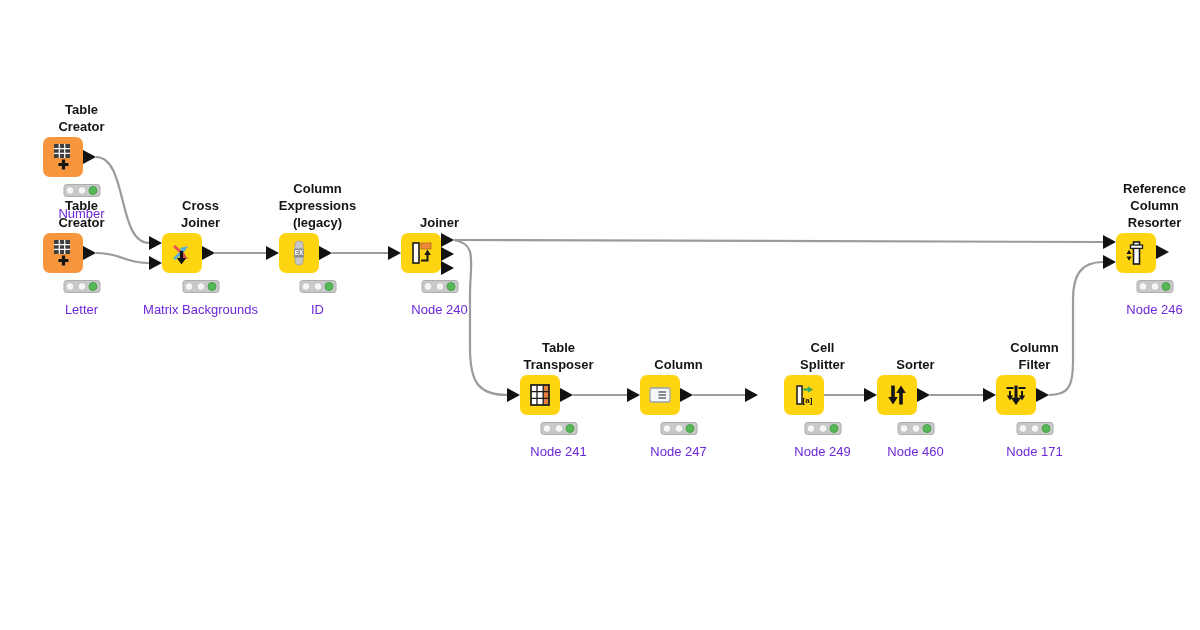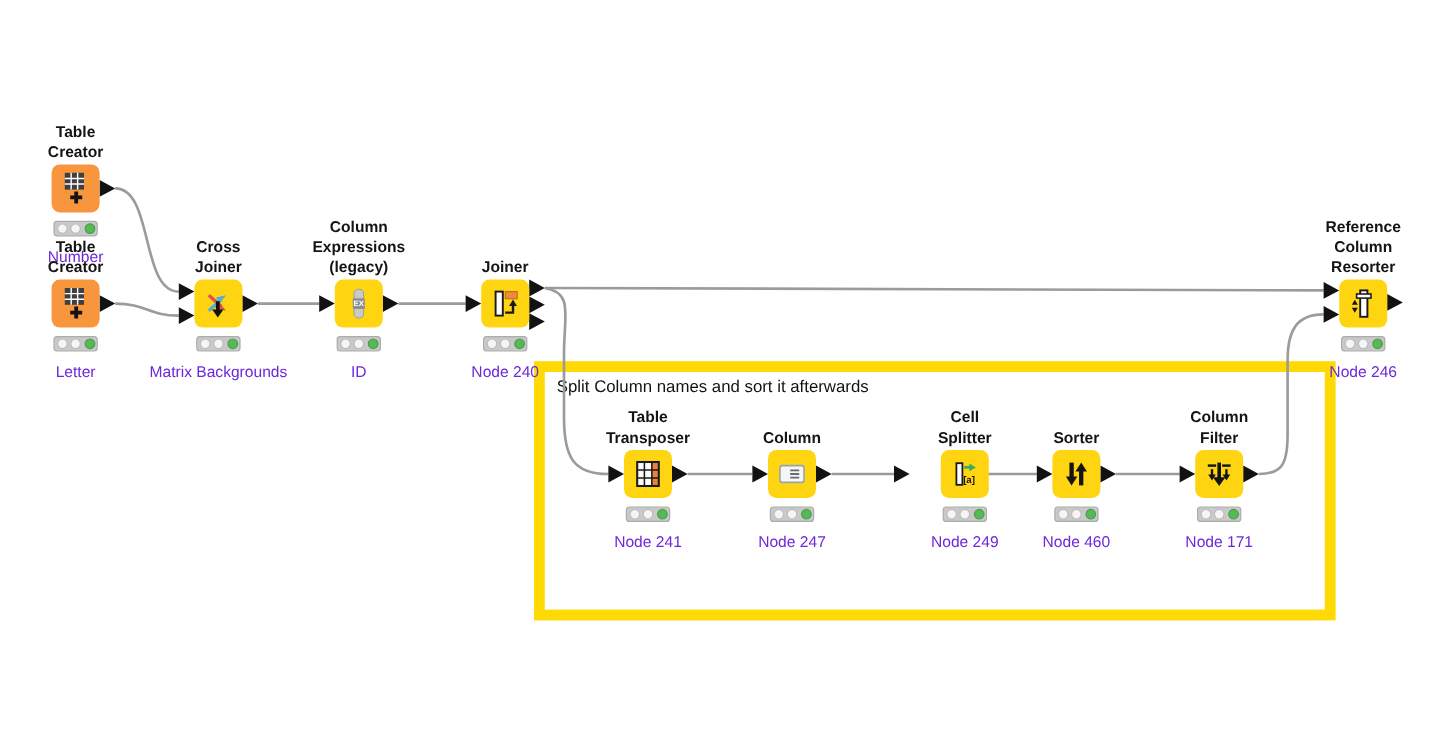--- a/index.html
+++ b/index.html
@@ -10,42 +10,39 @@
   .annotation{position:absolute;left:445px;top:301px;width:668px;height:216px;
     border:9px solid #FFD903;background:#ffffff;box-sizing:border-box;z-index:1;}
   .annotation-text{position:absolute;left:10px;top:4px;font-size:14px;color:#121212;white-space:nowrap;}
 
   
   #wires{position:absolute;left:0;top:0;z-index:2;}
   .wire{fill:none;stroke:#9B9B9B;stroke-width:2.2px;}
   .port{fill:#121212;stroke:none;}
 
   
-  .node{position:absolute;width:40px;height:52px;z-index:3;}
+  .node{position:absolute;width:40px;height:52px;z-index:3;padding-left:37px;}
   .node-box{position:absolute;left:0;top:0;width:40px;height:40px;border-radius:7px;background:#FFD512;}
   .node-box.orange{background:#F7963C;}
   .node-box svg{position:absolute;left:0;top:0;width:40px;height:40px;}
   .node-title{position:absolute;bottom:54px;left:50%;transform:translateX(-50%);
     font-size:13px;font-weight:bold;color:#141414;white-space:pre-line;text-align:center;line-height:17px;}
   .node-label{position:absolute;top:69px;left:50%;transform:translateX(-50%);
     font-size:13px;color:#6d28d9;white-space:nowrap;text-align:center;}
   .status{position:absolute;top:47px;left:50%;transform:translateX(-50%);width:37px;height:13px;
     background:#C9C9C9;border:1px solid #ADADAD;border-radius:3px;box-sizing:border-box;
     display:flex;align-items:center;justify-content:space-between;padding:0 1.5px;}
   .dot{width:9px;height:9px;border-radius:50%;background:#F5F5F5;border:1px solid #bdbdbd;box-sizing:border-box;}
   .dot.green{background:#56B857;border-color:#49a04a;}
 </style>
 </head>
 <body>
 
 <div id="canvas">
 
-  <div class="annotation">
-    <div class="annotation-text">Split Column names and sort it afterwards</div>
-  </div>
 
   <svg id="wires" width="1200" height="630">
 
     <path class="wire" d="M96,157 C128,157 117,243 149,243"></path>
     <path class="wire" d="M96,253 C122,253 123,263 149,263"></path>
     <path class="wire" d="M215,253 L266,253"></path>
     <path class="wire" d="M332,253 L388,253"></path>
     <path class="wire" d="M454,240 L1103,242"></path>
     <path class="wire" d="M454,240 C478,244 470,262 470,295 L470,348 C470,380 477,395 507,395"></path>
     <path class="wire" d="M573,395 L627,395"></path>

